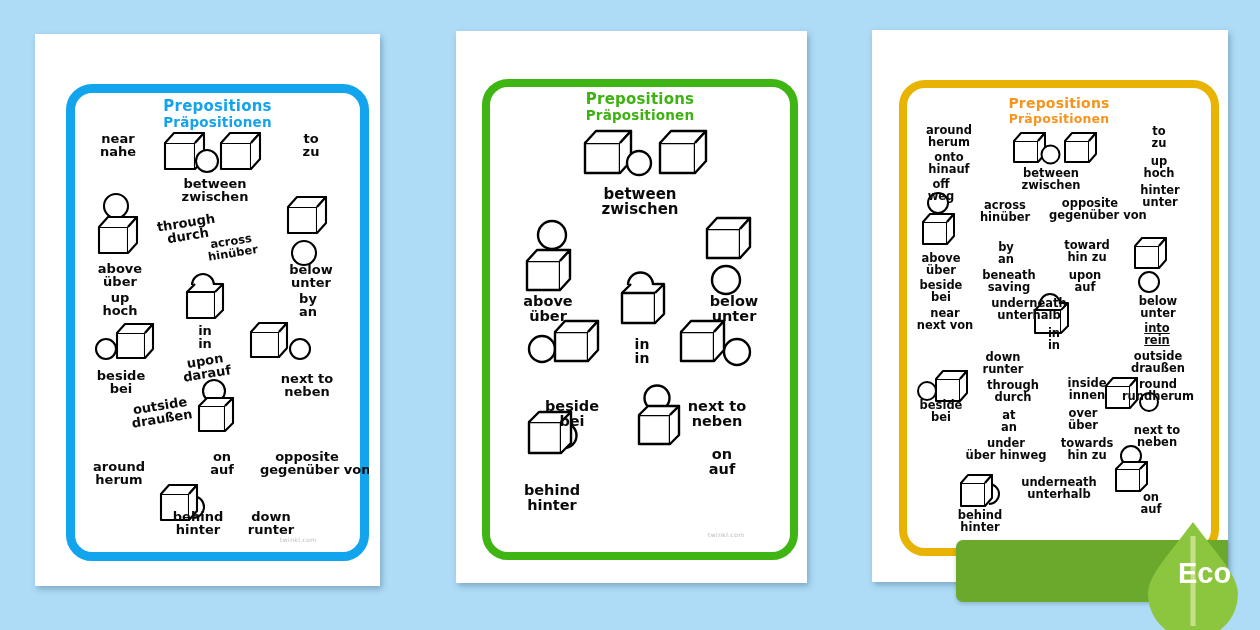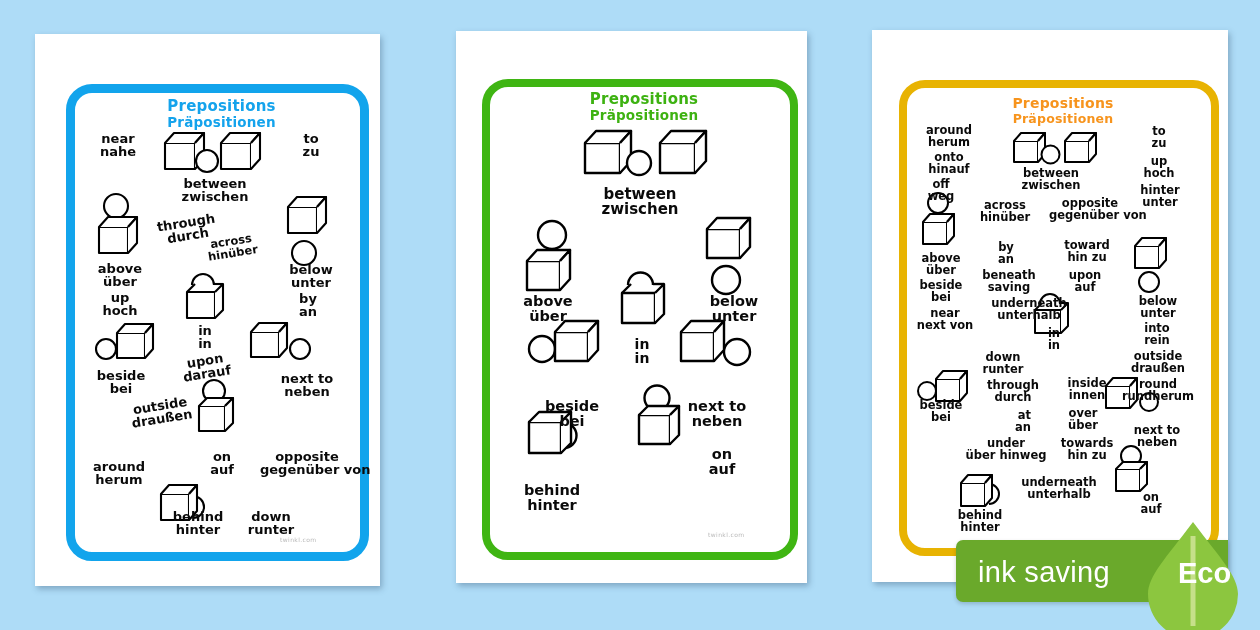--- a/index.html
+++ b/index.html
@@ -22,21 +22,21 @@
   
   .frame{position:absolute;border-radius:26px;background:transparent;}
   .frame-1{left:66px;  top:84px;  width:285px; height:459px; border:9px solid var(--c);}
   .frame-2{left:482px; top:79px;  width:300px; height:465px; border:8px solid var(--c);}
   .frame-3{left:899px; top:80px;  width:304px; height:460px; border:8px solid var(--c);}
   .p1{--c:#12a4ec;}
   .p2{--c:#3fb513;}
   .p3{--c:#e8b302;}
 
   
-  .canvas{position:absolute;overflow:hidden;padding-left:8px;}
+  .canvas{position:absolute;overflow:hidden;}
   .c1{left:66px;  top:84px;  width:303px; height:477px;}
   .c2{left:482px; top:79px;  width:316px; height:481px;}
   .c3{left:899px; top:80px;  width:320px; height:476px;}
 
   
   .title{
     position:absolute;text-align:center;white-space:nowrap;
     font-weight:bold;letter-spacing:.2px;line-height:1.12;
     font-family:"DejaVu Sans", sans-serif;
   }
@@ -620,21 +620,21 @@
         <span>unterhalb</span>
       </div>
     <div class="w sz-md" style="left:72px;top:272px;width:64px;">
       <span>down</span>
         <span>runter</span>
       </div>
     <div class="w sz-md" style="left:78px;top:300px;width:72px;">
       <span>through</span>
         <span>durch</span>
       </div>
-    <div class="w sz-md" style="left:88px;top:330px;width:44px;text-align:right;">
+    <div class="w sz-md" style="left:88px;top:330px;width:44px;">
       <span>at</span>
         <span>an</span>
       </div>
     <div class="w sz-md" style="left:62px;top:358px;width:90px;">
       <span>under</span>
         <span>über hinweg</span>
       </div>
     <div class="w sz-md" style="left:116px;top:397px;width:88px;">
       <span>underneath</span>
         <span>unterhalb</span>
@@ -679,21 +679,21 @@
         <span>hoch</span>
       </div>
     <div class="w sz-md" style="left:228px;top:105px;width:66px;">
       <span>hinter</span>
         <span>unter</span>
       </div>
     <div class="w sz-md" style="left:228px;top:216px;width:62px;">
       <span>below</span>
         <span>unter</span>
       </div>
-    <div class="w sz-md" style="left:230px;top:243px;width:56px;">
+    <div class="w sz-md" style="left:230px;top:243px;width:56px;text-decoration:underline;">
       <span>into</span>
         <span>rein</span>
       </div>
     <div class="w sz-md" style="left:222px;top:271px;width:74px;">
       <span>outside</span>
         <span>draußen</span>
       </div>
     <div class="w sz-md" style="left:216px;top:299px;width:86px;">
       <span>round</span>
         <span>rundherum</span>
@@ -707,21 +707,20 @@
         <span>auf</span>
       </div>
     <div class="w sz-md" style="left:50px;top:430px;width:62px;">
       <span>behind</span>
         <span>hinter</span>
       </div>
   </div>
 
   <div class="eco-wrap">
     <div class="eco-bar"></div>
-    <div class="eco-text">ink saving</div>
     <div class="eco-leaf">
       <svg width="134" height="112" viewBox="0 0 134 112">
         <path d="M67 4 C40 40 22 58 22 76 a45 45 0 0 0 90 0 C112 58 94 40 67 4 Z" fill="#8cc63f"></path>
         <path d="M67 18 L67 108" stroke="#c6e08a" stroke-width="5" fill="none"></path>
       </svg>
     </div>
     <div class="eco-eco">Eco</div>
   </div>
 
 </div>

